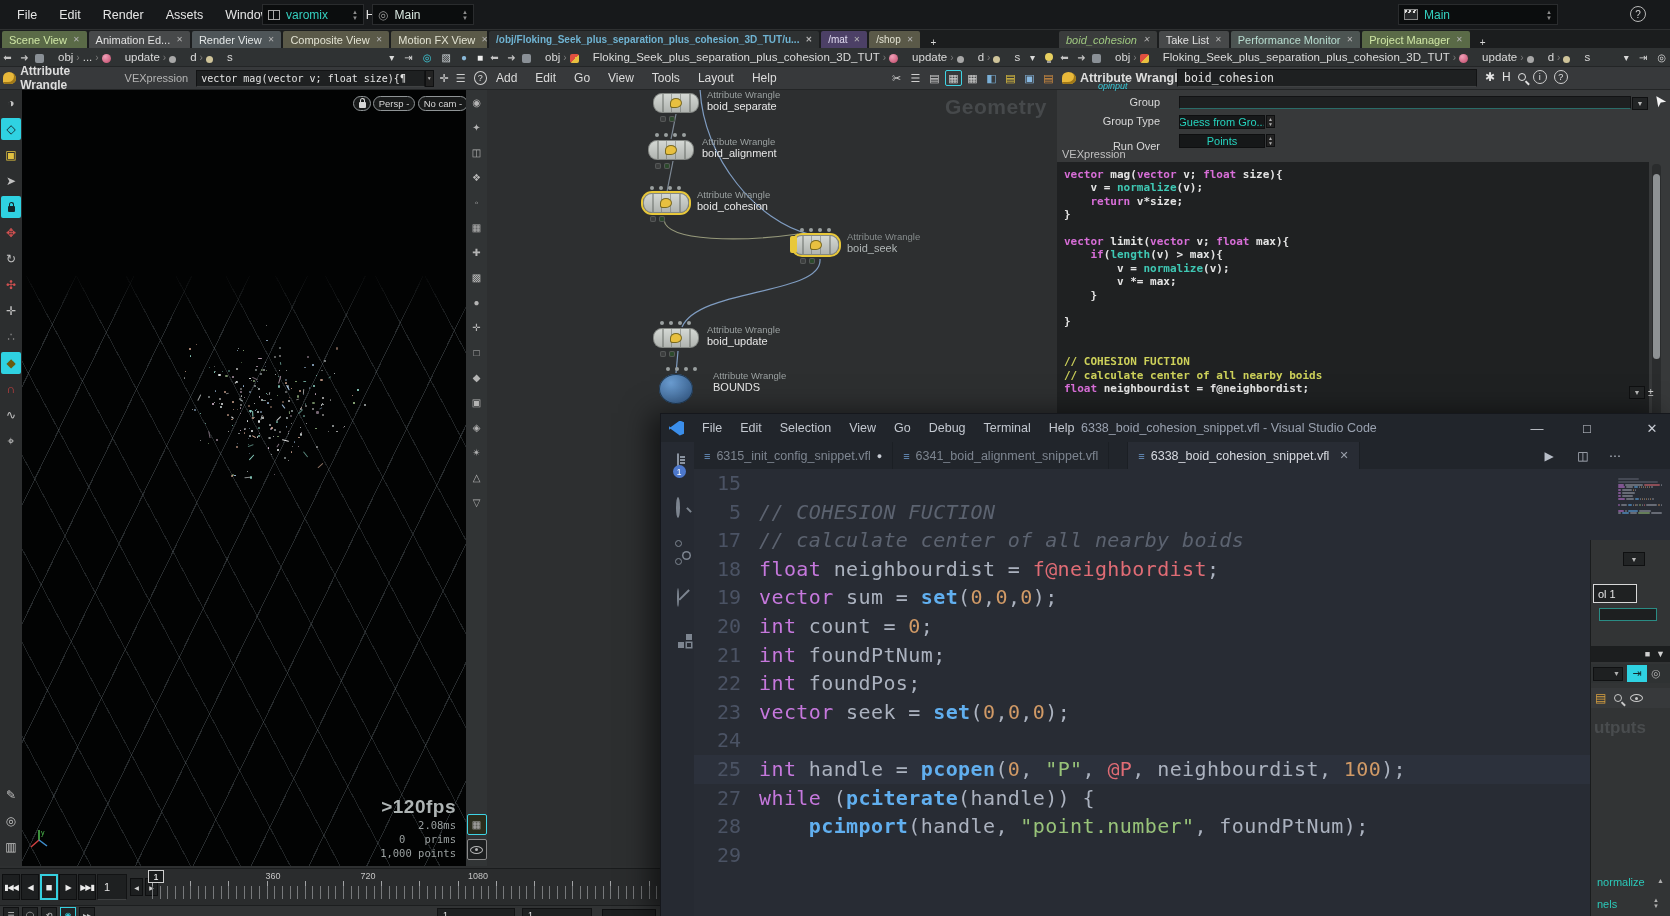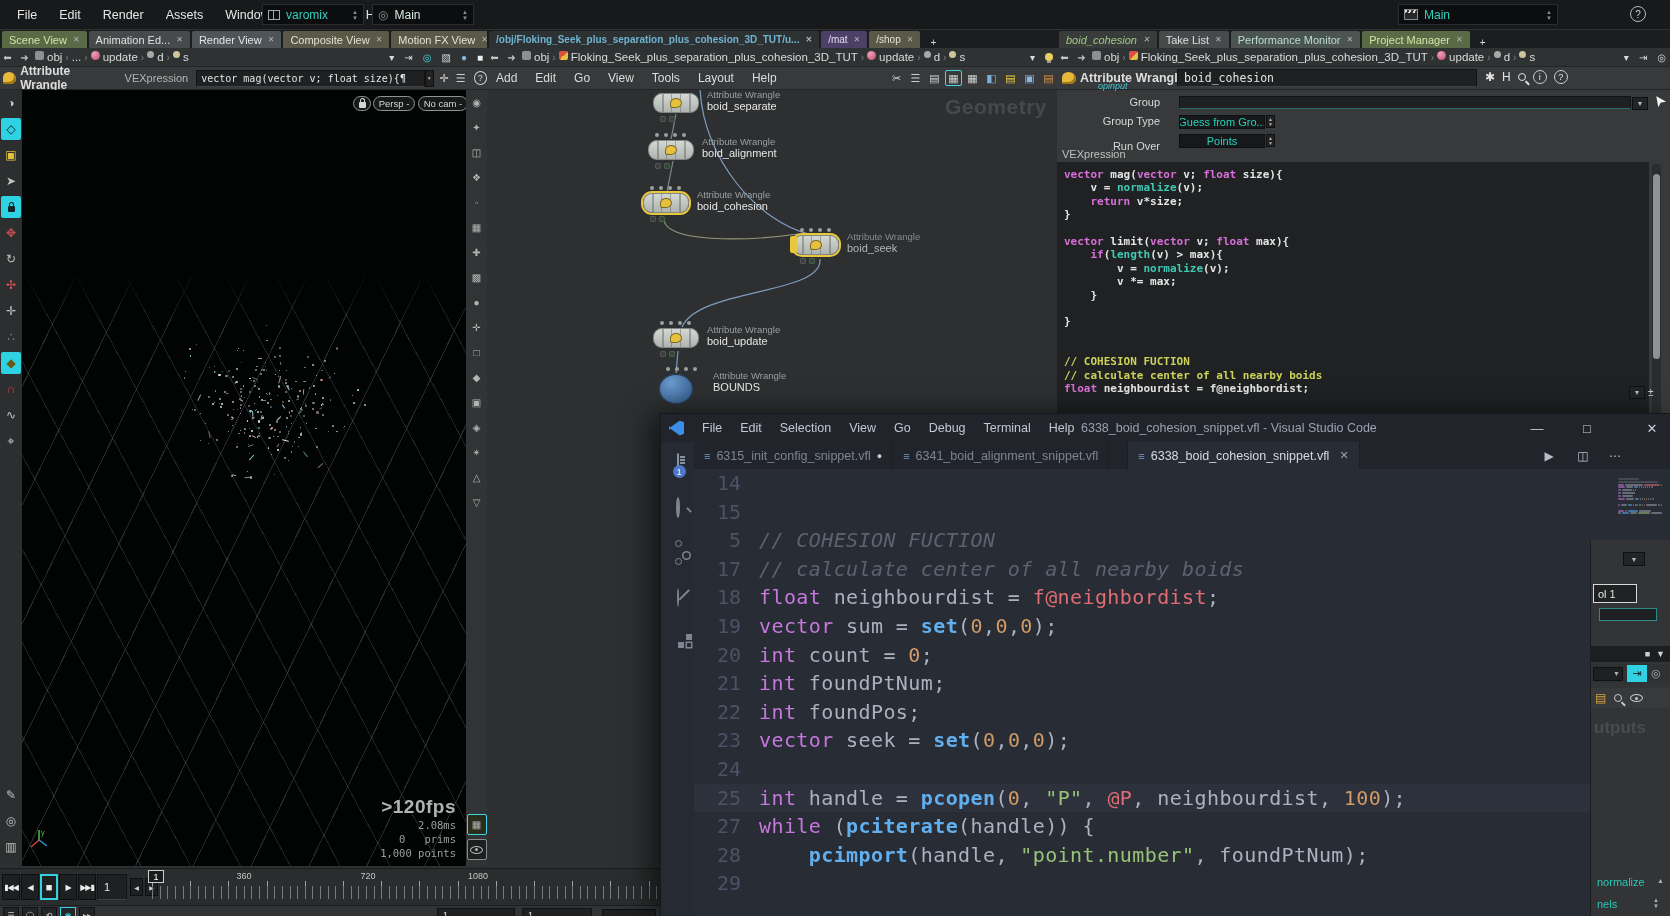--- a/index.html
+++ b/index.html
@@ -28,21 +28,21 @@
   .tab{height:17px;display:flex;align-items:center;padding:0 7px;font-size:11px;background:#47494a;color:#e0e0e0;border-radius:2px 2px 0 0;white-space:nowrap}
   .tab .x{margin-left:6px;font-size:8px;color:#b2b2b2}
   .t-green{background:#5a6a47;color:#cfe6a5}.t-green2{background:#5c6648;color:#c6e098}
   .t-olive{background:#5a5948;color:#e2e2d2}.t-blue{background:#4e5558;color:#e2e6e6}
   .t-purple{background:#4c4066;color:#e0daf0}.t-teal{background:#4c5452;color:#b8ddd0}
   .t-netactive{background:#2e3132;color:#6fb3d2;font-weight:bold}
   .t-parmactive{background:#3a3c3c;color:#9fc880;font-style:italic}
   .tabextras{display:flex;align-items:center;gap:6px;margin-left:8px;color:#d8d8d8;font-size:10px}
   .pathbar{position:absolute;height:19px;background:#2f3233;display:flex;align-items:center;font-size:11.5px;color:#dadada;gap:2px;border-bottom:1px solid #232526}
   .nav{width:15px;text-align:center;color:#c4c4c4;font-size:11px}
-  .crumb{display:flex;align-items:flex-start;gap:3px;padding:0 1px;white-space:nowrap}
+  .crumb{display:flex;align-items:flex-end;gap:14px;padding:0 1px;white-space:nowrap}
   .ci{width:9px;height:9px;display:inline-block;border-radius:2px}
   .ci-obj{background:#8a9096}.ci-net{background:linear-gradient(135deg,#e05040 50%,#e8c040 50%)}
   .ci-geo{background:radial-gradient(circle at 35% 30%,#f0a0b8,#c04868);border-radius:50%}
   .ci-dot{background:#a8a8a8;border-radius:50%;width:7px;height:7px}
   .ci-dot2{background:#cfc49a;border-radius:50%;width:7px;height:7px}
   .sep{color:#7e7e7e;font-size:10px}
   .toolrow{position:absolute;height:23px;background:#37393b;display:flex;align-items:center;border-bottom:1px solid #232526}
   .fld{background:#1e2021;border:1px solid #121314;border-bottom-color:#3f4142;color:#e4e4e4}
   .spin2{width:9px;height:13px;background:#222;border:1px solid #0f1011;color:#b0b0b0;font-size:5px;line-height:5px;display:flex;flex-direction:column;align-items:center;justify-content:center}
   .ci-mag{width:8px;height:8px;border:1.5px solid currentColor;border-radius:50%;position:relative;display:inline-block}
@@ -945,21 +945,20 @@
     </div>
   <div id="vsc-activity">
       <div class="aic"><span class="ic-files"></span><span class="badge">1</span></div>
       <div class="aic"><span class="ic-search"></span></div>
       <div class="aic"><span class="ic-git"></span></div>
       <div class="aic"><span class="ic-debug"></span></div>
       <div class="aic"><span class="ic-ext"></span></div>
       <div class="aic"><span class="ic-bookmark"></span></div>
     </div>
   <div id="vsc-editor">
-      <div class="vline"><span class="gut">14</span></div>
       <div class="vline"><span class="gut">15</span></div>
       <div class="vline"><span class="gut">5</span><span class="c-com">// COHESION FUCTION</span></div>
       <div class="vline"><span class="gut">17</span><span class="c-com">// calculate center of all nearby boids</span></div>
       <div class="vline"><span class="gut">18</span><span class="c-kw">float</span><span class="c-pl"> neighbourdist = </span><span class="c-attr">f@neighbordist</span><span class="c-pl">;</span></div>
       <div class="vline"><span class="gut">19</span><span class="c-kw">vector</span><span class="c-pl"> sum = </span><span class="c-fn">set</span><span class="c-pl">(</span><span class="c-num">0</span><span class="c-pl">,</span><span class="c-num">0</span><span class="c-pl">,</span><span class="c-num">0</span><span class="c-pl">);</span></div>
       <div class="vline"><span class="gut">20</span><span class="c-kw">int</span><span class="c-pl"> count = </span><span class="c-num">0</span><span class="c-pl">;</span></div>
       <div class="vline"><span class="gut">21</span><span class="c-kw">int</span><span class="c-pl"> foundPtNum;</span></div>
       <div class="vline"><span class="gut">22</span><span class="c-kw">int</span><span class="c-pl"> foundPos;</span></div>
       <div class="vline"><span class="gut">23</span><span class="c-kw">vector</span><span class="c-pl"> seek = </span><span class="c-fn">set</span><span class="c-pl">(</span><span class="c-num">0</span><span class="c-pl">,</span><span class="c-num">0</span><span class="c-pl">,</span><span class="c-num">0</span><span class="c-pl">);</span></div>
       <div class="vline"><span class="gut">24</span></div>
@@ -1089,21 +1088,21 @@
     </div>
   <div class="fld" id="pb-frame">1</div>
   <div id="pb-steppers">
       <div class="pbm" style="left: 130px;">◀</div>
       <div class="pbm" style="left: 145px;">▶</div>
     </div>
   <div id="ticks2"></div>
   <div id="ticks1"></div>
   <div id="ruler-flag">1</div>
   <div id="ruler-labels">
-      <span class="rlab" style="left: 244px;">360</span>
+      <span class="rlab" style="left: 273px;">360</span>
       <span class="rlab" style="left: 368px;">720</span>
       <span class="rlab" style="left: 478px;">1080</span>
     </div>
 </div>
 <div id="botrow">
   <div class="fld btf" style="left:437px;width:78px">1</div>
   <div class="fld btf" style="left:522px;width:70px">1</div>
   <div style="position:absolute;left:602px;top:3px;width:54px;height:9px;background:#1d1f20;border:1px solid #0f1011"></div>
 <div class="bt" style="left: 3px;">☰</div>
     <div class="bt" style="left: 22px;">◯</div>

